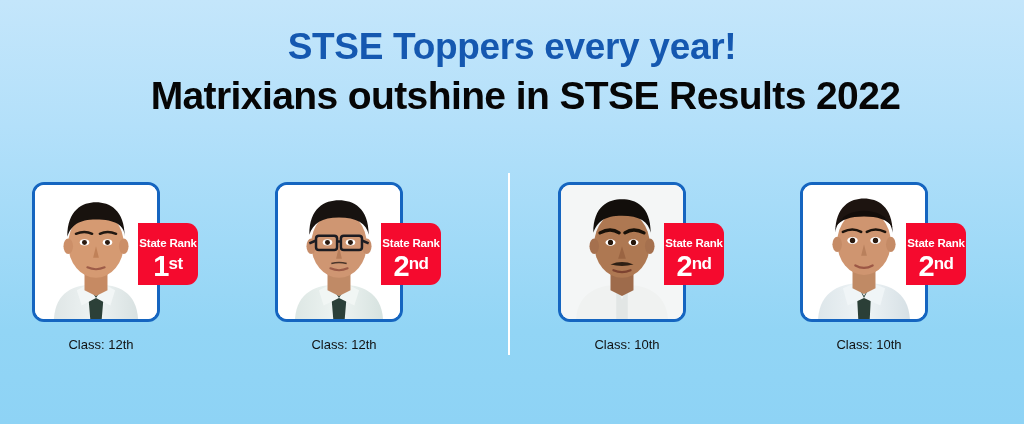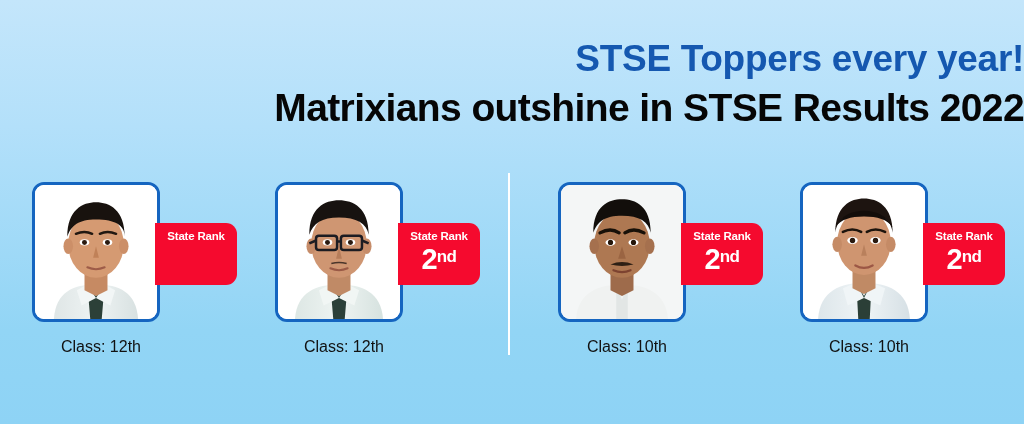--- a/index.html
+++ b/index.html
@@ -17,24 +17,24 @@
     position: relative;
     width: 1024px;
     height: 424px;
     background: linear-gradient(to bottom, #c4e6fb 0%, #b3e0fa 30%, #92d5f5 78%, #8ed3f5 100%);
     overflow: hidden;
   }
 
   
   .heading-block {
     position: absolute;
-    top: 40px;
+    top: 28px;
     left: 0;
     width: 1024px;
-    text-align: right;
+    text-align: center;
   }
   .headline-1 {
     font-size: 37px;
     font-weight: bold;
     color: #1558b0;
     letter-spacing: -0.3px;
     line-height: 1.05;
     white-space: nowrap;
   }
   .headline-2 {
@@ -98,30 +98,30 @@
     left: 0;
     top: 0;
     width: 100%;
     height: 100%;
     display: block;
   }
 
   
   .rank-badge {
     position: absolute;
-    left: 133px;
+    left: 116px;
     top: 43px;
-    width: 82px;
+    width: 60px;
     height: 62px;
     background: #f50a2e;
     border-radius: 0 11px 11px 0;
     color: #ffffff;
     text-align: center;
     box-sizing: border-box;
-    padding-top: 8px;
+    padding-top: 15px;
   }
   .rank-label {
     font-size: 11.5px;
     font-weight: bold;
     line-height: 1;
     letter-spacing: -0.2px;
   }
   .rank-value {
     margin-top: 1px;
     font-size: 29px;
@@ -144,21 +144,21 @@
     font-weight: bold;
     color: #0a0a0a;
     letter-spacing: -0.4px;
     line-height: 1.1;
     white-space: nowrap;
   }
   .student-class {
     margin-top: 6px;
     text-align: center;
     width: 158px;
-    font-size: 16px;
+    font-size: 13px;
     font-weight: normal;
     color: #111111;
     line-height: 1.1;
     white-space: nowrap;
   }
 </style>
 </head>
 <body>
 
 <div id="banner">
@@ -198,20 +198,21 @@
             <circle cx="52" cy="60" r="2.6" fill="#2a1a10"></circle>
             <circle cx="76" cy="60" r="2.6" fill="#2a1a10"></circle>
             <path d="M43 51 Q52 47 60 51" stroke="#221811" stroke-width="2.6" fill="none" stroke-linecap="round"></path>
             <path d="M68 51 Q76 47 85 51" stroke="#221811" stroke-width="2.6" fill="none" stroke-linecap="round"></path>
             <path d="M64 64 L61 76 L67 76 Z" fill="#c08158"></path>
             <path d="M55 86 Q64 90 73 86" stroke="#9e5c48" stroke-width="2.2" fill="none" stroke-linecap="round"></path>
           </svg>
         </div>
         <div class="rank-badge">
           <div class="rank-label">State Rank</div>
+          <div class="rank-value"><span>1</span><span class="suffix">st</span></div>
         </div>
       </div>
       <div class="student-class">Class: 12th</div>
     </div>
 
     <div class="card card-2">
       <div class="photo-row">
         <div class="photo-frame">
           <svg class="portrait" viewBox="0 0 128 140" preserveAspectRatio="xMidYMid slice">
             <defs>

